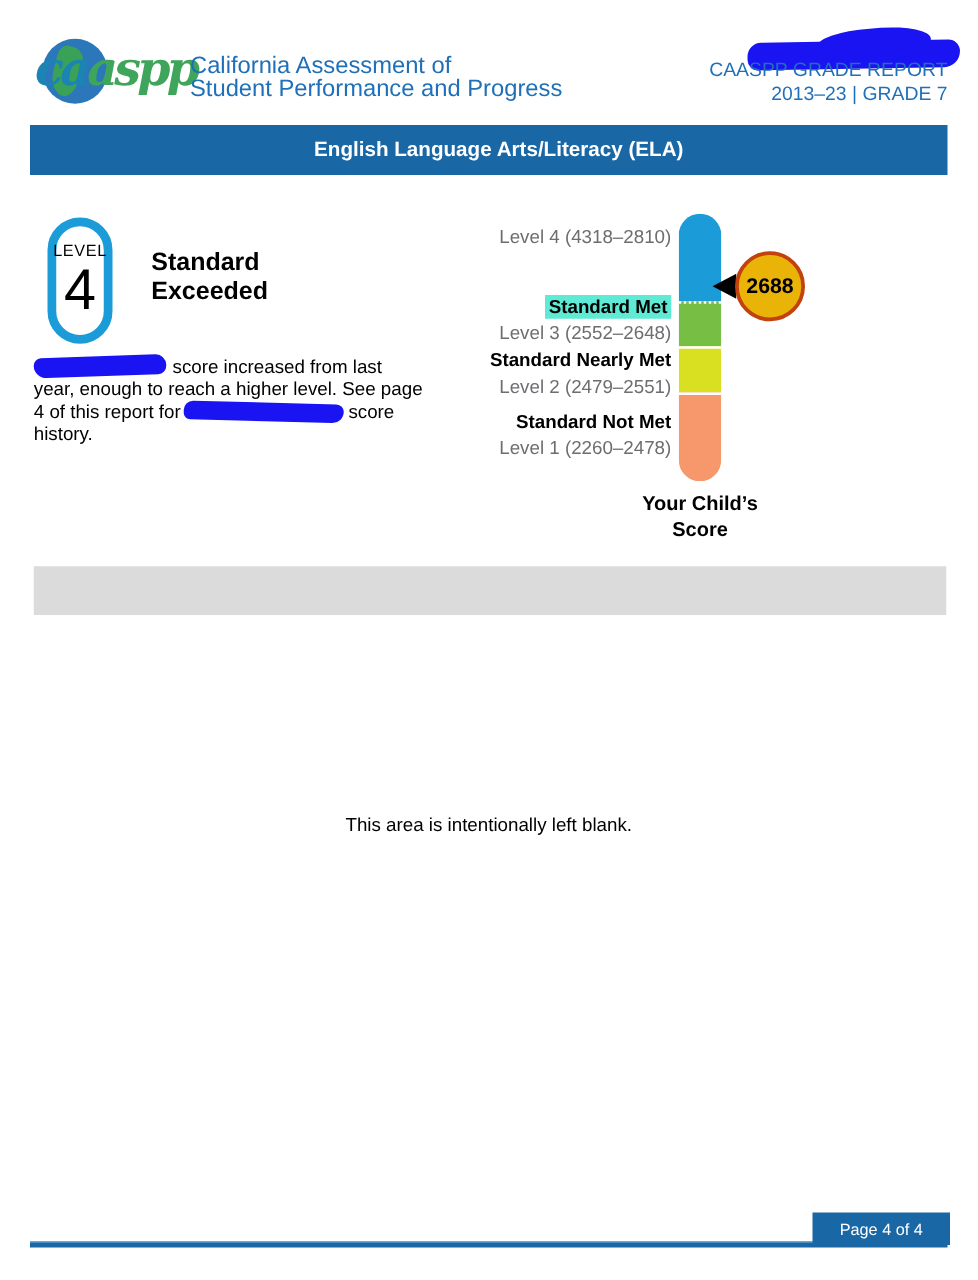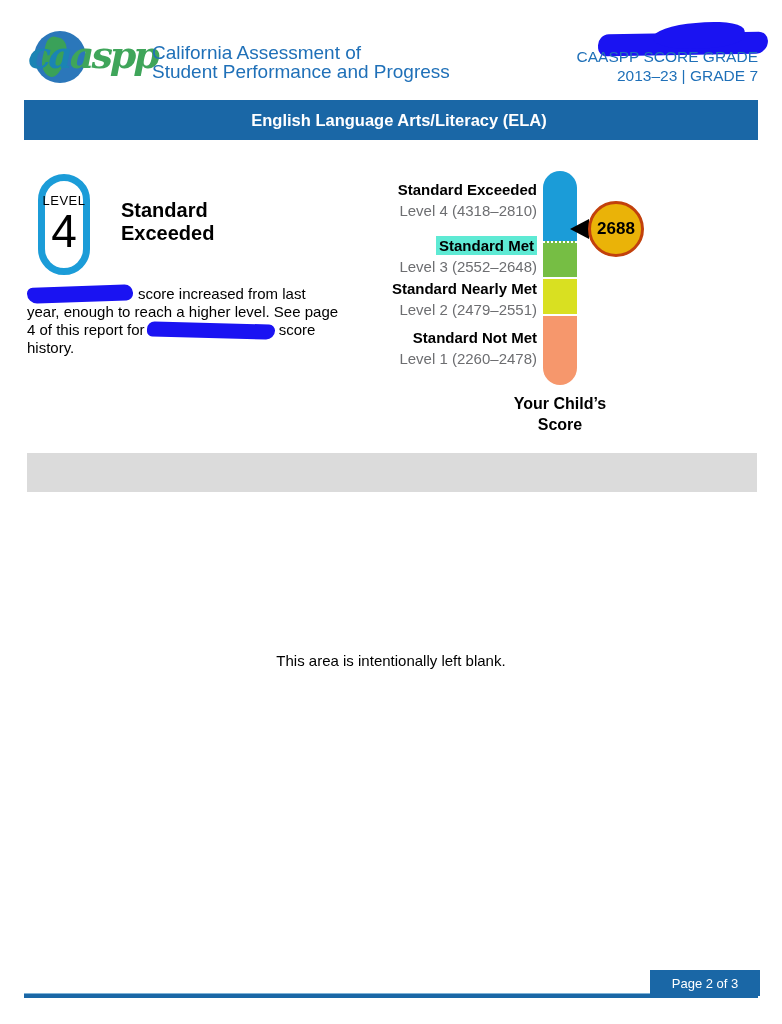--- a/index.html
+++ b/index.html
@@ -95,39 +95,38 @@
   <div class="logo-globe">
     <div class="landmass"></div>
   </div>
   <div class="logo-word"><span class="wm-ca">ca</span><span class="wm-aspp">aspp</span></div>
   <div class="logo-tagline">
     <div>California Assessment of</div>
     <div>Student Performance and Progress</div>
   </div>
   <div class="redact-header"></div>
   <div class="report-meta">
-    <div>CAASPP SCORE GRADE</div>
+    <div>CAASPP GRADE REPORT</div>
     <div>2013–23 | GRADE 7</div>
   </div>
 
   <div class="banner" style="background-color: rgb(26, 103, 166);">English Language Arts/Literacy (ELA)</div>
 
   <div class="level-badge">
     <div class="badge-label">LEVEL</div>
     <div class="badge-number">4</div>
   </div>
   <div class="result-name">
     <div>Standard</div>
     <div>Exceeded</div>
   </div>
 
   <div class="result-desc"><span class="redact-inline redact-1"></span><span>score increased from last year, enough to reach a higher level. See page 4 of this report for</span><span class="redact-inline redact-2"></span> <span>score history.</span></div>
 
   <div class="lvl-block lvl-1">
-    <div class="lvl-name">Standard Exceeded</div>
     <div class="lvl-range">Level 4 (4318–2810)</div>
   </div>
   <div class="lvl-block lvl-2">
     <div class="lvl-name"><span class="highlight">Standard Met</span></div>
     <div class="lvl-range">Level 3 (2552–2648)</div>
   </div>
   <div class="lvl-block lvl-3">
     <div class="lvl-name">Standard Nearly Met</div>
     <div class="lvl-range">Level 2 (2479–2551)</div>
   </div>
@@ -149,15 +148,15 @@
   <div class="scale-caption">
     <div>Your Child’s</div>
     <div>Score</div>
   </div>
 
   <div class="section-bar" style="background-color: rgb(219, 219, 219);"></div>
 
   <div class="blank-notice">This area is intentionally left blank.</div>
 
   <div class="footer-line" style="background-color: rgb(26, 103, 166);"></div>
-  <div class="page-box" style="background-color: rgb(26, 103, 166);">Page 2 of 3</div>
+  <div class="page-box" style="background-color: rgb(26, 103, 166);">Page 4 of 4</div>
 
 </div>
 
 </body></html>

